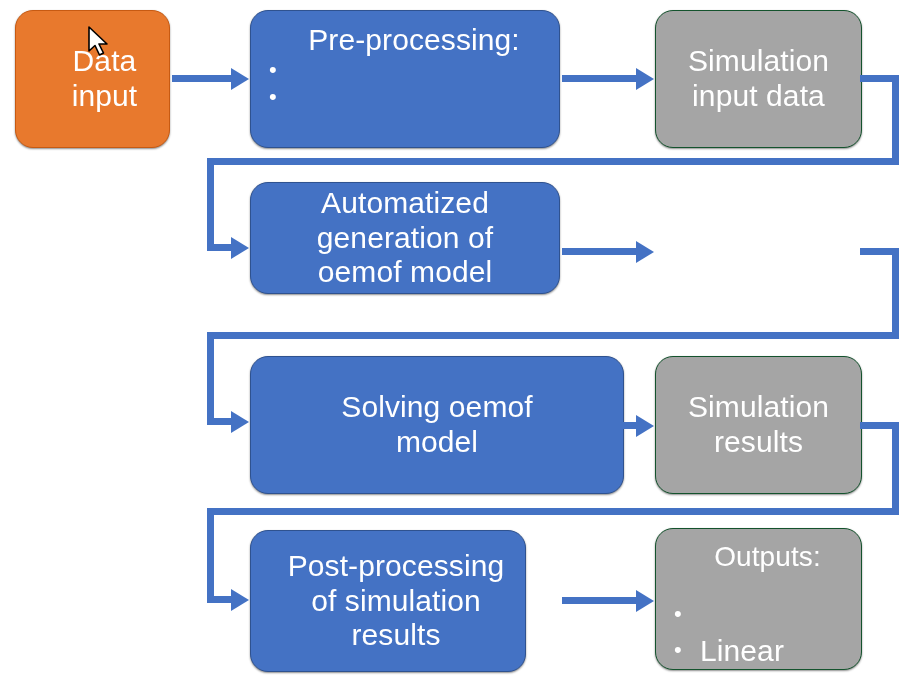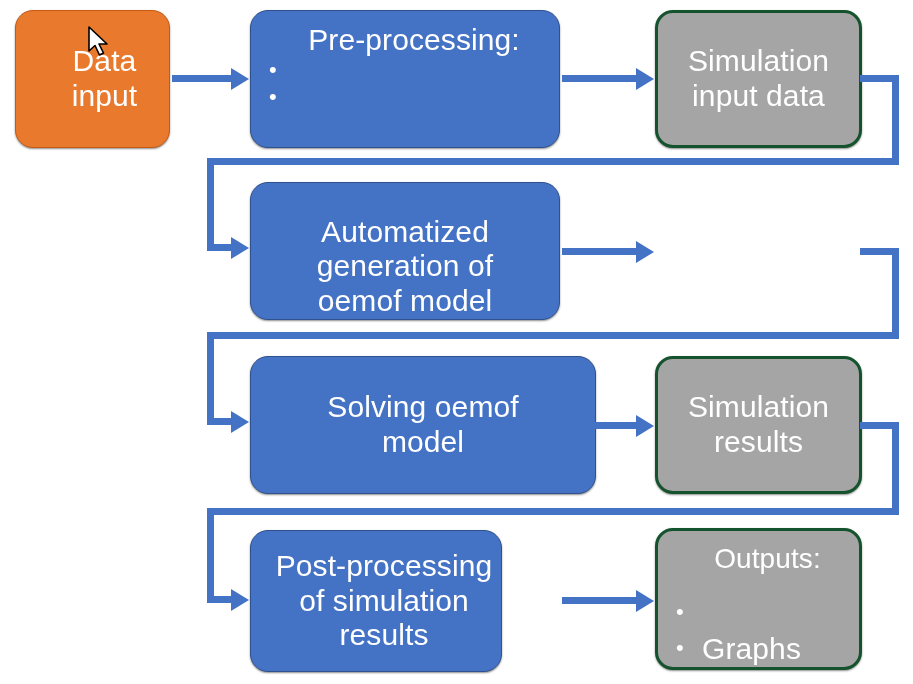--- a/index.html
+++ b/index.html
@@ -32,21 +32,21 @@
     line-height: 1.16;
     letter-spacing: .1px;
     box-shadow: 0 1px 2px rgba(0,0,0,.45);
   }
   .node.process {
     background: #4472C4;
     border: 1px solid #2F528F;
   }
   .node.artifact {
     background: #A5A5A5;
-    border: 3px solid #14532d;
+    border: 1px solid #14532d;
   }
   .node.source {
     background: #E8792D;
     border: 1px solid #C75A12;
   }
   .node-title {
     font-size: 30px;
     white-space: pre-line;
   }
   .node-title.small {
@@ -144,75 +144,75 @@
 input data</div>
   </div>
 
   <div class="conn h" style="left:860px; top:75px; width:39px;"></div>
   <div class="conn v" style="left:892px; top:75px; height:90px;"></div>
   <div class="conn h" style="left:207px; top:158px; width:692px;"></div>
   <div class="conn v" style="left:207px; top:158px; height:93px;"></div>
   <div class="conn h" style="left:207px; top:244px; width:32px;"></div>
   <div class="arrow-right" style="left:231px; top:237px;"></div>
 
-  <div class="node process" style="left:250px; top:182px; width:310px; height:138px;justify-content:flex-end;">
+  <div class="node process" style="left:250px; top:182px; width:310px; height:112px;">
     <div class="node-title">Automatized
 generation of
 oemof model</div>
   </div>
 
   <div class="conn h" style="left:562px; top:248px; width:75px;"></div>
   <div class="arrow-right" style="left:636px; top:241px;"></div>
 
 
   <div class="conn h" style="left:860px; top:248px; width:39px;"></div>
   <div class="conn v" style="left:892px; top:248px; height:91px;"></div>
   <div class="conn h" style="left:207px; top:332px; width:692px;"></div>
   <div class="conn v" style="left:207px; top:332px; height:93px;"></div>
   <div class="conn h" style="left:207px; top:418px; width:32px;"></div>
   <div class="arrow-right" style="left:231px; top:411px;"></div>
 
-  <div class="node process" style="left:250px; top:356px; width:346px; height:138px;">
+  <div class="node process" style="left:250px; top:356px; width:374px; height:138px;">
     <div class="node-title">Solving oemof
 model</div>
   </div>
 
   <div class="conn h" style="left:562px; top:422px; width:75px;"></div>
   <div class="arrow-right" style="left:636px; top:415px;"></div>
 
   <div class="node artifact" style="left:655px; top:356px; width:207px; height:138px;">
     <div class="node-title">Simulation
 results</div>
   </div>
 
   <div class="conn h" style="left:860px; top:422px; width:39px;"></div>
   <div class="conn v" style="left:892px; top:422px; height:93px;"></div>
   <div class="conn h" style="left:207px; top:508px; width:692px;"></div>
   <div class="conn v" style="left:207px; top:508px; height:95px;"></div>
   <div class="conn h" style="left:207px; top:596px; width:32px;"></div>
   <div class="arrow-right" style="left:231px; top:589px;"></div>
 
-  <div class="node process" style="left:250px; top:530px; width:252px; height:142px;padding-left:16px;">
+  <div class="node process" style="left:250px; top:530px; width:276px; height:142px;padding-left:16px;">
     <div class="node-title">Post-processing
 of simulation
 results</div>
   </div>
 
   <div class="conn h" style="left:562px; top:597px; width:75px;"></div>
   <div class="arrow-right" style="left:636px; top:590px;"></div>
 
   <div class="node artifact has-bullets" style="left:655px; top:528px; width:207px; height:142px;justify-content:space-between;">
     <div class="node-title small">Outputs:</div>
     <ul class="bullets">
       <li>
         <span class="dot">•</span>
       </li>
       <li>
         <span class="dot">•</span>
-        <span class="btext">Graphs</span>
+        <span class="btext">Linear</span>
       </li>
     </ul>
   </div>
 
   <svg id="cursor" viewBox="0 0 24 34" xmlns="http://www.w3.org/2000/svg" style="left: 88px; top: 26px;">
     <polygon points="1,1 1,25 7,19.5 11.5,29 15.5,27 11,18 19,18" fill="#ffffff" stroke="#000000" stroke-width="1.6" stroke-linejoin="round"></polygon>
   </svg>
 
 </div>
 

